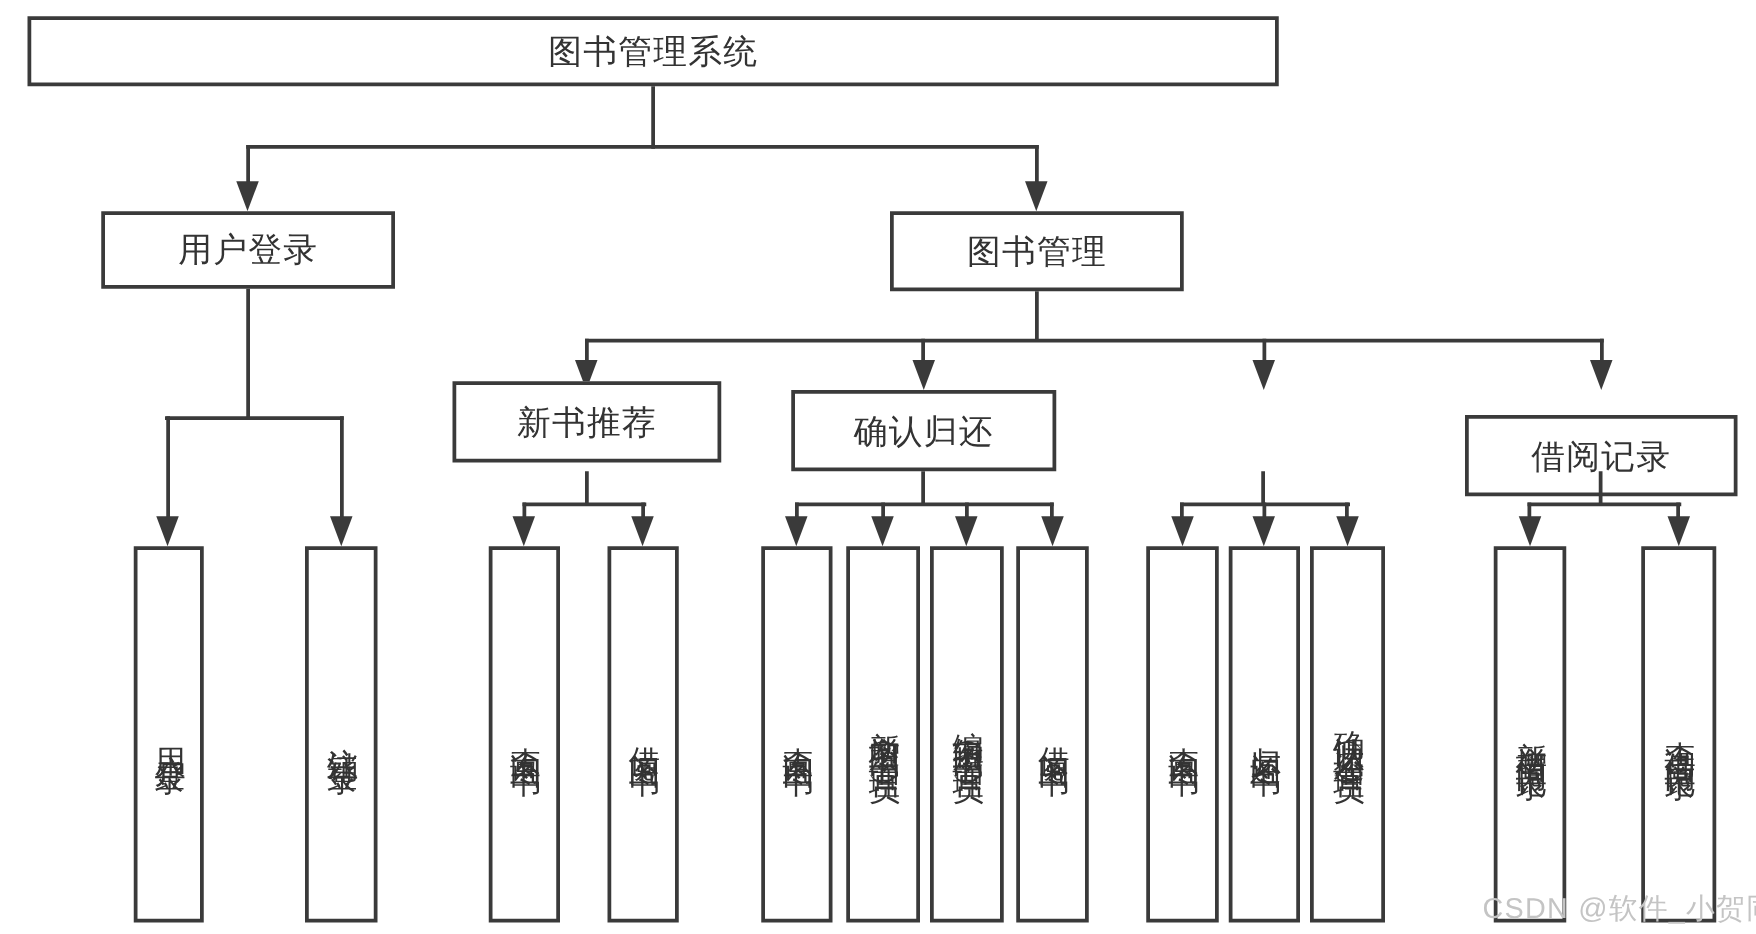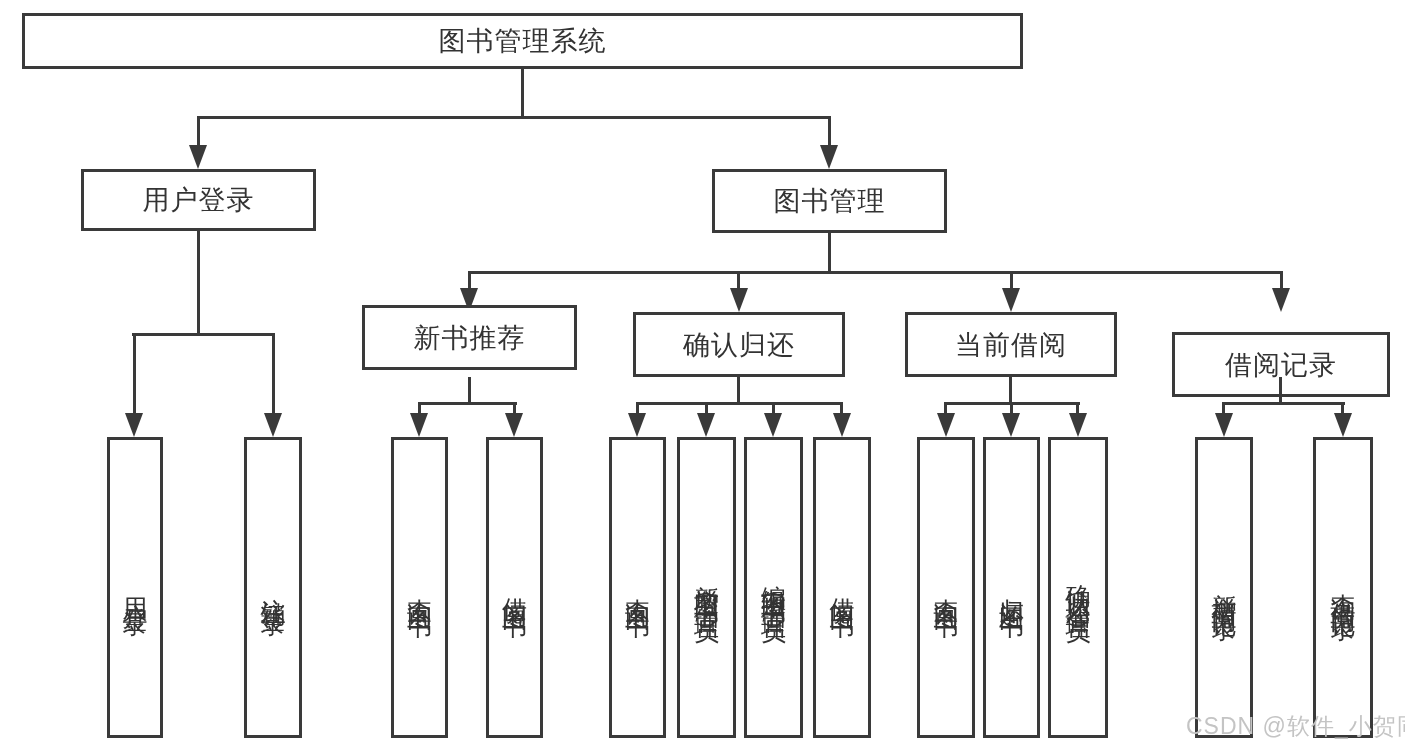--- a/index.html
+++ b/index.html
@@ -88,21 +88,20 @@
   <div class="ahead" style="left:460px; top:288px;"></div>
   <div class="vline" style="left:737px; top:271px; height:20px;"></div>
   <div class="ahead" style="left:730px; top:288px;"></div>
   <div class="vline" style="left:1010px; top:271px; height:20px;"></div>
   <div class="ahead" style="left:1002px; top:288px;"></div>
   <div class="vline" style="left:1280px; top:271px; height:20px;"></div>
   <div class="ahead" style="left:1272px; top:288px;"></div>
 
   <div class="box" style="left:362px; top:305px; width:215px; height:65px;">新书推荐</div>
   <div class="box" style="left:633px; top:312px; width:212px; height:65px;">确认归还</div>
-  <div class="box" style="left:905px; top:312px; width:212px; height:65px;">当前借阅</div>
   <div class="box" style="left:1172px; top:332px; width:218px; height:65px;">借阅记录</div>
 
   <div class="vline" style="left:468px; top:377px; height:27px;"></div>
   <div class="hline" style="left:418px; top:402px; width:99px;"></div>
   <div class="vline" style="left:418px; top:402px; height:14px;"></div>
   <div class="ahead" style="left:410px; top:413px;"></div>
   <div class="vline" style="left:513px; top:402px; height:14px;"></div>
   <div class="ahead" style="left:505px; top:413px;"></div>
 
   <div class="vline" style="left:737px; top:377px; height:27px;"></div>

